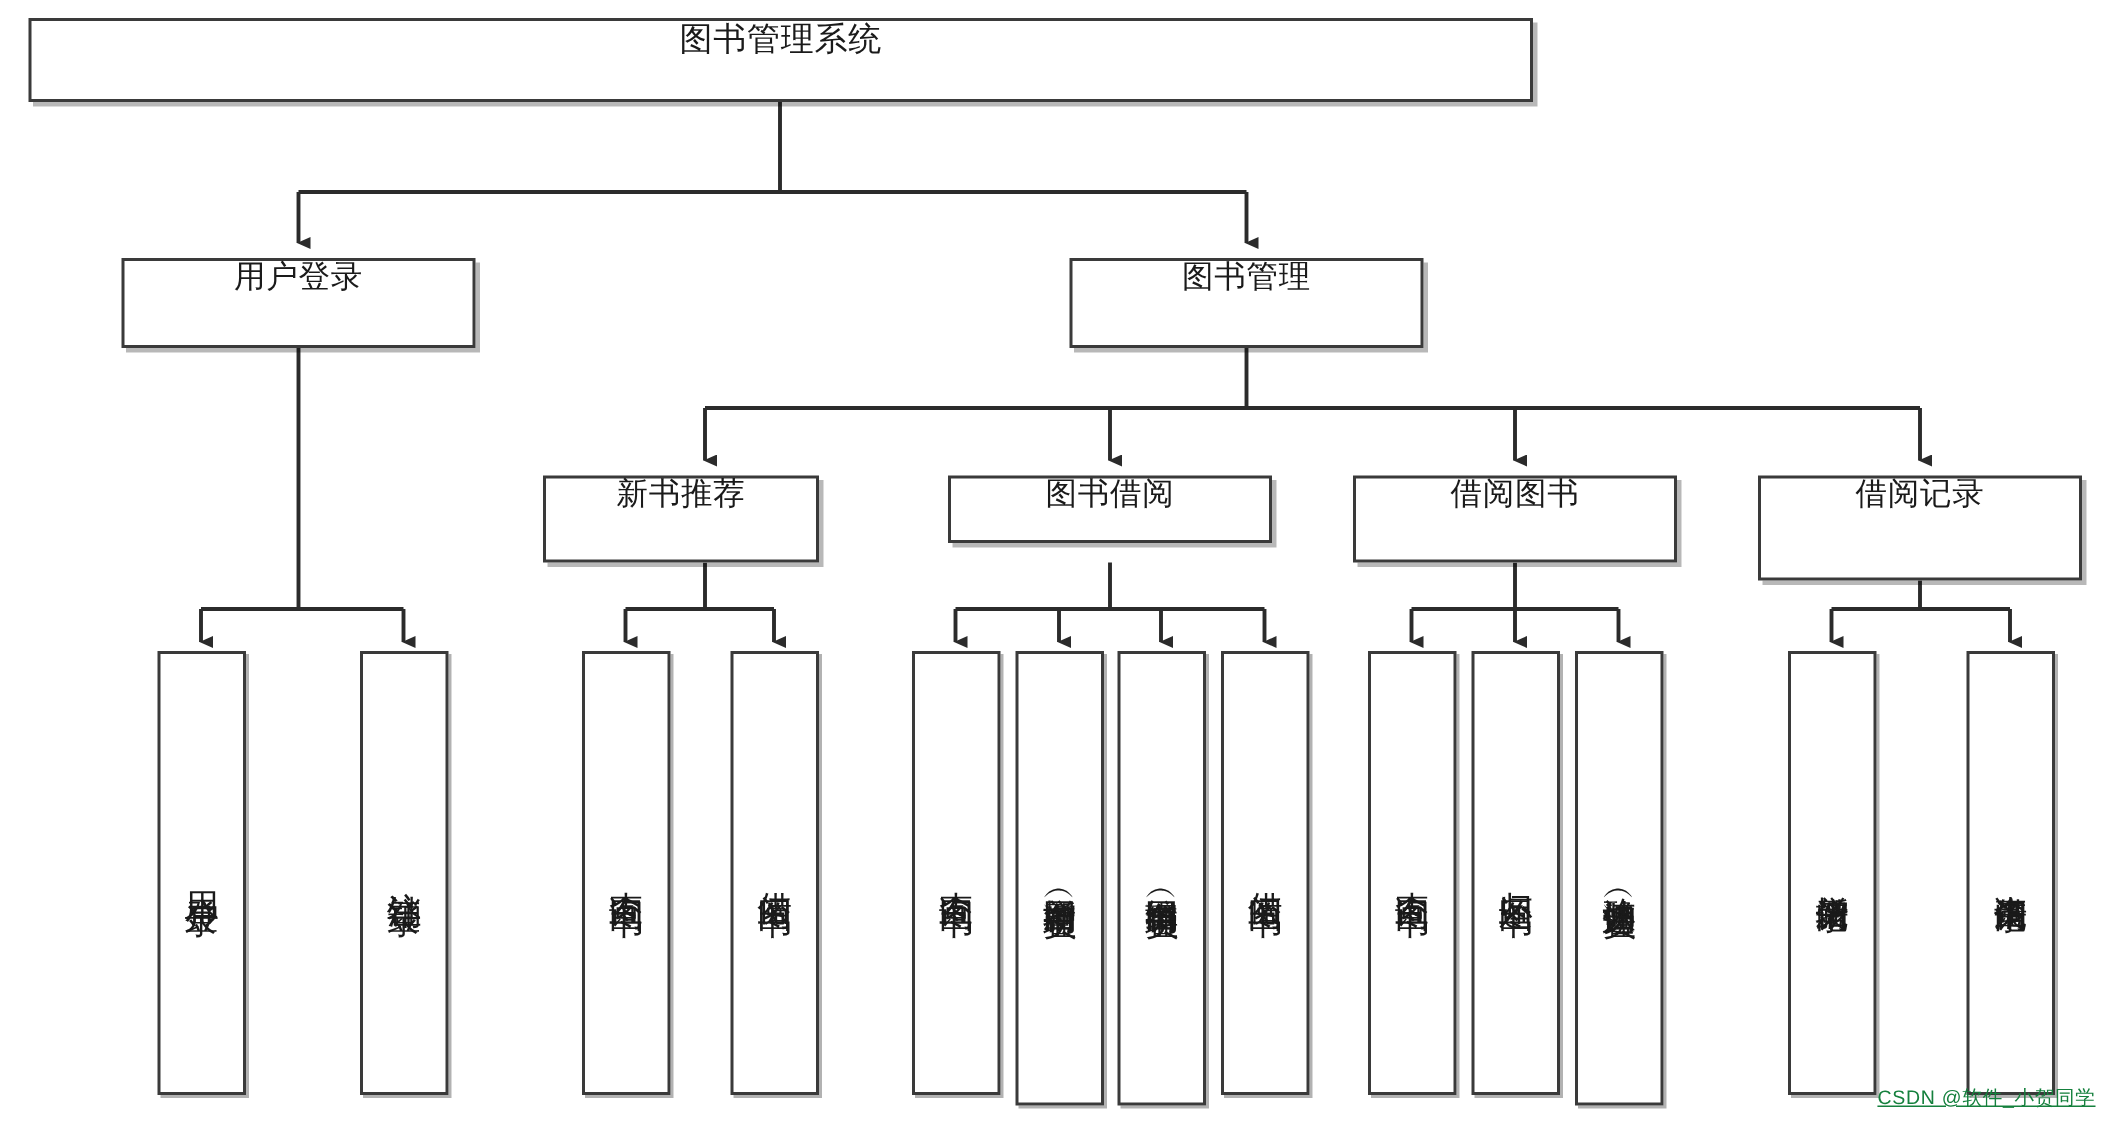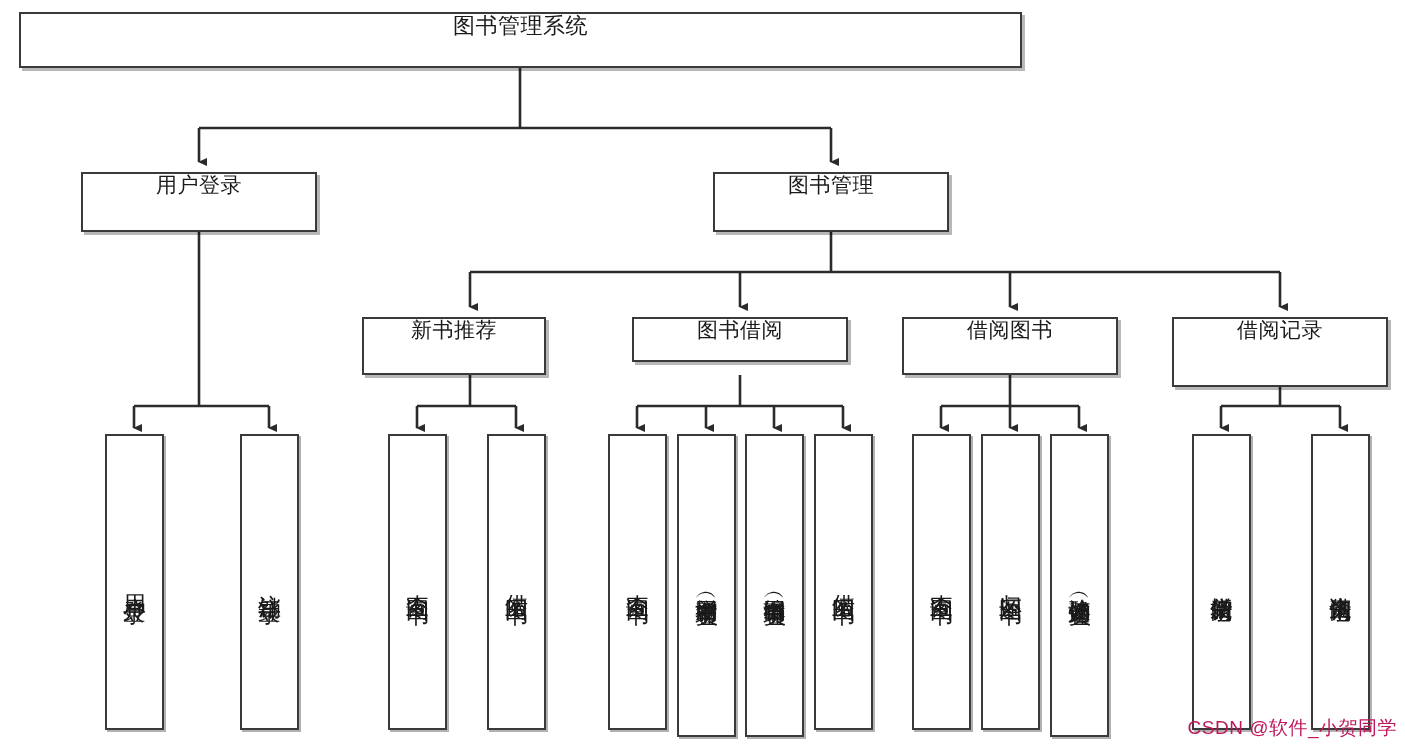--- a/index.html
+++ b/index.html
@@ -74,25 +74,26 @@
   .node.v.tall .lbl {
     letter-spacing: 1px;
     font-size: 22px;
   }
 
   
   #watermark {
     position: absolute;
     right: 8px;
     bottom: 6px;
-    font-size: 19px;
-    color: #be185d;
+    font-size: 13px;
+    color: #15803d;
     letter-spacing: 0.5px;
     z-index: 3;
     white-space: nowrap;
+    text-decoration: underline;
   }
 </style>
 </head>
 <body>
 
 <div id="canvas">
 
   <svg id="wires" viewBox="0 0 1405 747" xmlns="http://www.w3.org/2000/svg">
     <defs>
       <marker id="ah" markerWidth="10" markerHeight="10" refX="4" refY="8" orient="auto" markerUnits="userSpaceOnUse">

